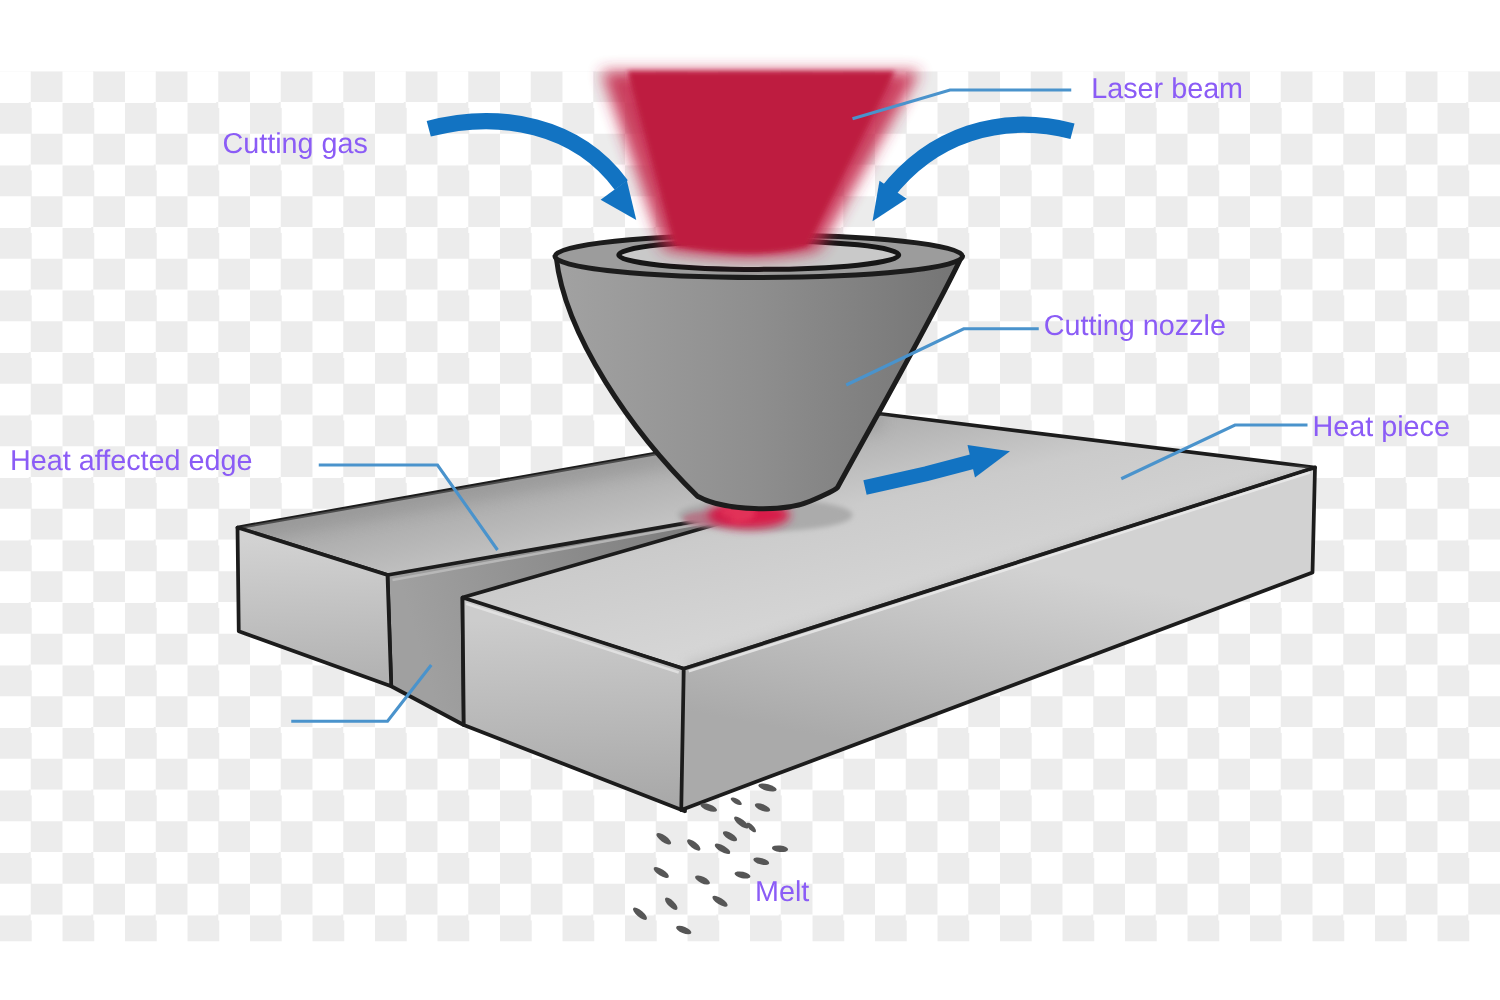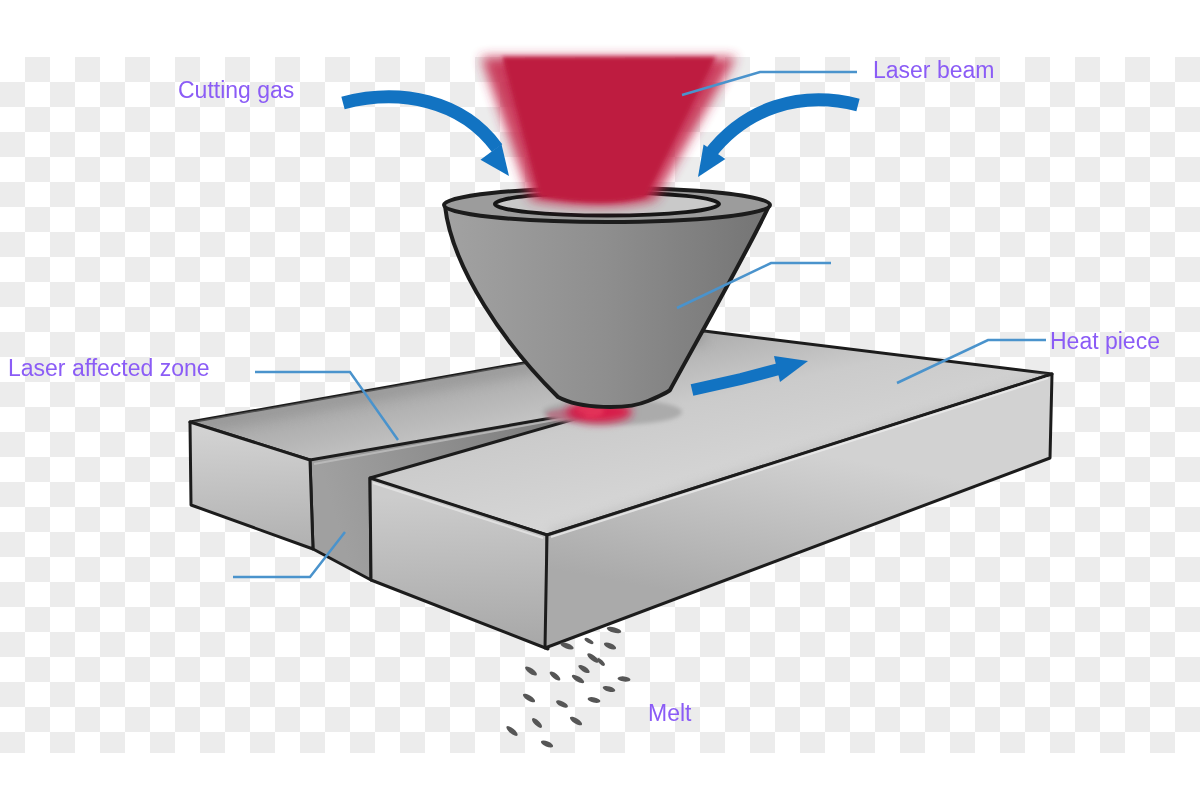--- a/index.html
+++ b/index.html
@@ -134,18 +134,19 @@
 
     <g stroke="#4a93cc" stroke-width="2.5" fill="none">
       <path d="M682,95 L760,72 L857,72"></path>
       <path d="M677,308 L771,263 L831,263"></path>
       <path d="M897,383 L988,340 L1046,340"></path>
       <path d="M255,372 L350,372 L398,440"></path>
       <path d="M233,577 L310,577 L345,532"></path>
     </g>
   </svg>
 
-  <div class="lbl" style="left:178px;top:78px">Cutting gas</div>
+  <div class="lbl" style="left:178px;top:102px">Cutting gas</div>
   <div class="lbl" style="left:873px;top:58px">Laser beam</div>
+  <div class="lbl" style="left:835px;top:248px">Cutting nozzle</div>
   <div class="lbl" style="left:1050px;top:329px">Heat piece</div>
-  <div class="lbl" style="left:8px;top:356px">Laser affected zone</div>
-  <div class="lbl" style="left:648px;top:701px">Melt</div>
+  <div class="lbl" style="left:8px;top:356px">Heat affected edge</div>
+  <div class="lbl" style="left:604px;top:701px">Melt</div>
 </div>
 
 </body></html>

